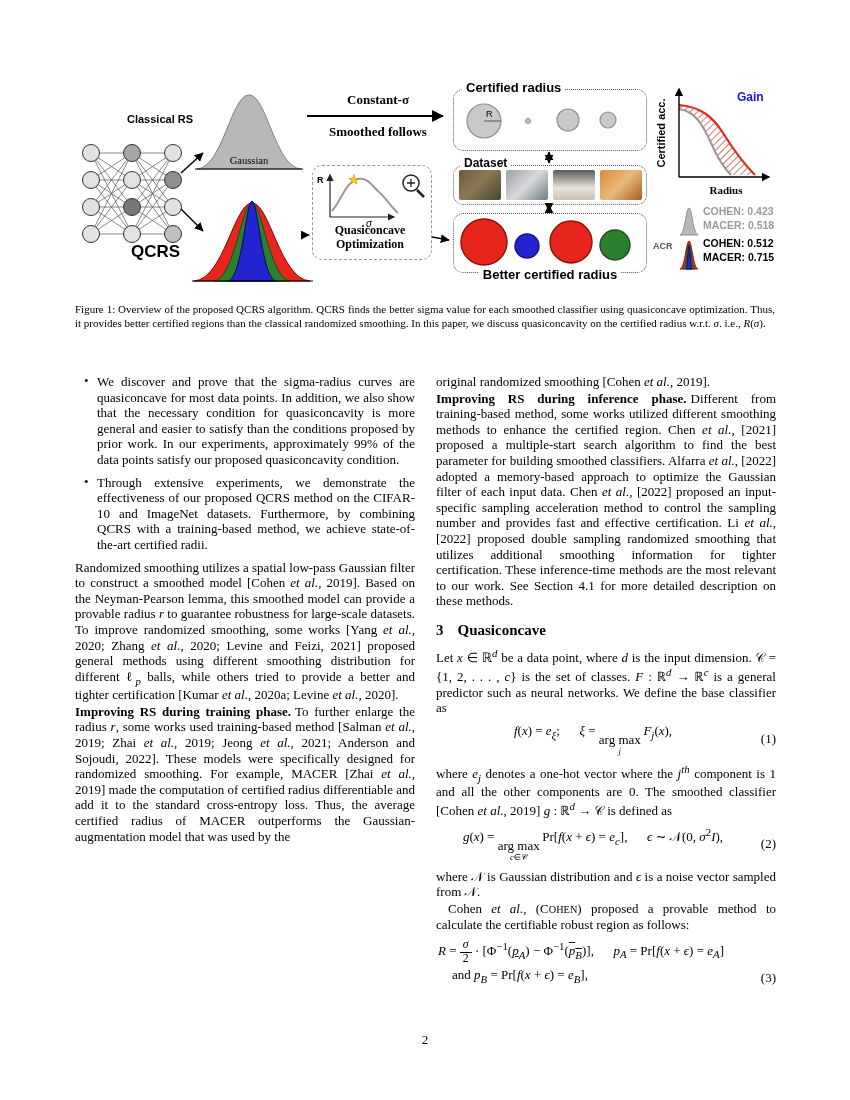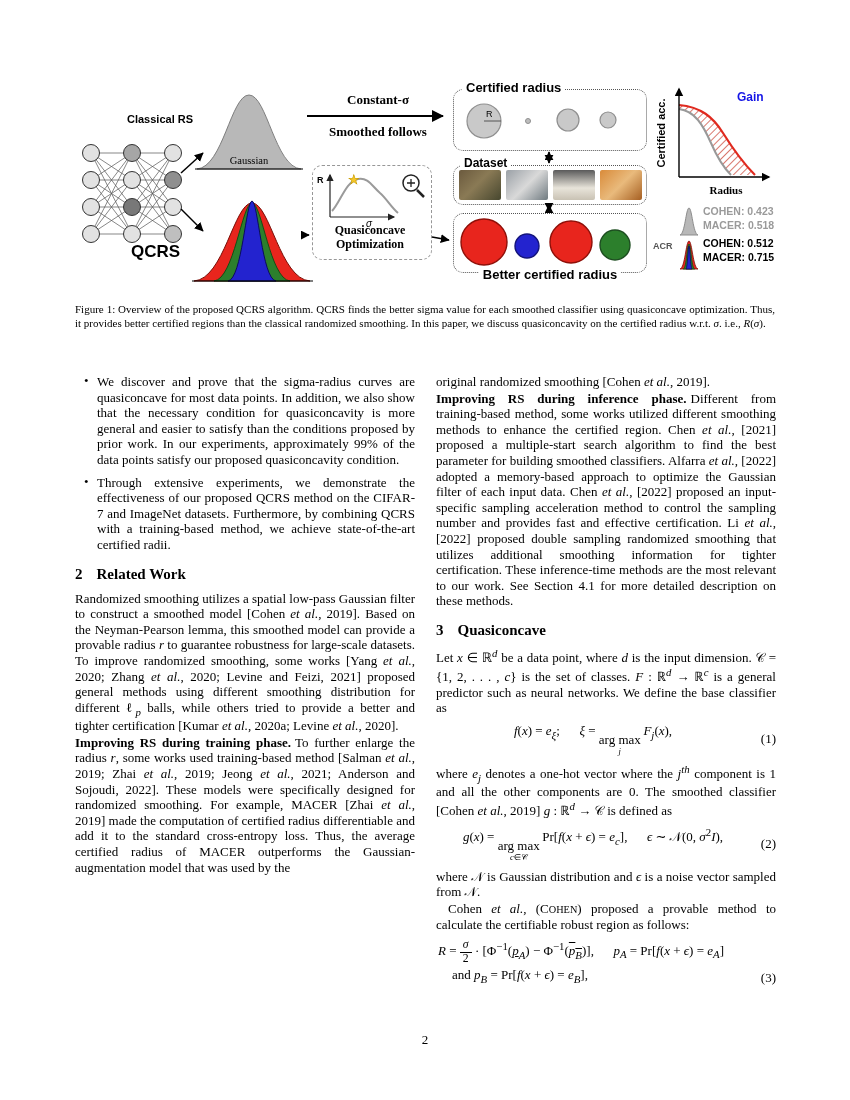--- a/index.html
+++ b/index.html
@@ -212,26 +212,23 @@
     </svg>
   </div>
 
   <div class="caption">
     <span>Figure 1: Overview of the proposed QCRS algorithm. QCRS finds the better sigma value for each smoothed classifier using quasiconcave optimization. Thus, it provides better certified regions than the classical randomized smoothing. In this paper, we discuss quasiconcavity on the certified radius w.r.t. <i>σ</i>. i.e., <i>R</i>(<i>σ</i>).</span>
   </div>
 
   <div class="col col-left">
     <ul class="bullets">
       <li><span>We discover and prove that the sigma-radius curves are quasiconcave for most data points. In addition, we also show that the necessary condition for quasiconcavity is more general and easier to satisfy than the conditions proposed by prior work. In our experiments, approximately 99% of the data points satisfy our proposed quasiconcavity condition.</span></li>
-      <li><span>Through extensive experiments, we demonstrate the effectiveness of our proposed QCRS method on the CIFAR-7 and ImageNet datasets. Furthermore, by combining QCRS with a training-based method, we achieve state-of-the-art certified radii.</span></li>
+      <li><span>Through extensive experiments, we demonstrate the effectiveness of our proposed QCRS method on the CIFAR-10 and ImageNet datasets. Furthermore, by combining QCRS with a training-based method, we achieve state-of-the-art certified radii.</span></li>
     </ul>
 
-    <h2 class="sec">
-      <span class="sec-num">2</span><span>Related Work</span>
-    </h2>
 
     <p class="par"><span>Randomized smoothing utilizes a spatial low-pass Gaussian filter to construct a smoothed model [Cohen <i>et al.</i>, 2019]. Based on the Neyman-Pearson lemma, this smoothed model can provide a provable radius <i>r</i> to guarantee robustness for large-scale datasets. To improve randomized smoothing, some works [Yang <i>et al.</i>, 2020; Zhang <i>et al.</i>, 2020; Levine and Feizi, 2021] proposed general methods using different smoothing distribution for different ℓ<sub><i>p</i></sub> balls, while others tried to provide a better and tighter certification [Kumar <i>et al.</i>, 2020a; Levine <i>et al.</i>, 2020].</span></p>
 
     <p class="par">
       <b class="lead">Improving RS during training phase.</b><span>To further enlarge the radius <i>r</i>, some works used training-based method [Salman <i>et al.</i>, 2019; Zhai <i>et al.</i>, 2019; Jeong <i>et al.</i>, 2021; Anderson and Sojoudi, 2022]. These models were specifically designed for randomized smoothing. For example, MACER [Zhai <i>et al.</i>, 2019] made the computation of certified radius differentiable and add it to the standard cross-entropy loss. Thus, the average certified radius of MACER outperforms the Gaussian-augmentation model that was used by the</span>
     </p>
   </div>
 
   <div class="col col-right">
     <p class="par"><span>original randomized smoothing [Cohen <i>et al.</i>, 2019].</span></p>

